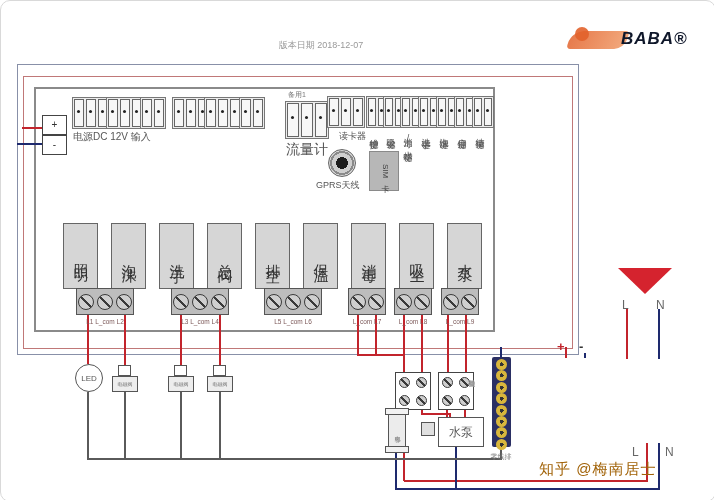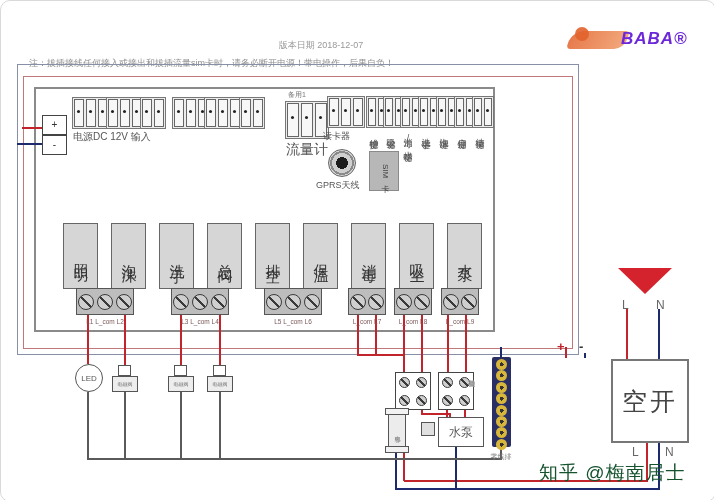--- a/index.html
+++ b/index.html
@@ -6,38 +6,38 @@
   .stage{position:relative;width:714px;height:500px;background:#fff;border:1px solid #d9d9d9;
          border-radius:10px;overflow:hidden;font-family:"Liberation Sans",sans-serif;color:#333;}
   .abs{position:absolute;}
   .title{left:0;top:8px;width:714px;text-align:center;font-size:21px;font-weight:bold;color:#3a3a3a;letter-spacing:2px;}
   .version{left:0;top:38px;width:640px;text-align:center;font-size:9px;color:#999;}
   .note{left:28px;top:56px;width:470px;font-size:9px;color:#8f8f8f;}
   .logo{left:568px;top:22px;width:136px;height:36px;}
   .logo .blob{position:absolute;left:0;top:8px;width:58px;height:18px;background:linear-gradient(100deg,#e2622b,#f09a66);
               border-radius:12px 4px 10px 4px;transform:skewX(-18deg);opacity:.85;}
   .logo .blob2{position:absolute;left:6px;top:4px;width:14px;height:14px;background:#e2622b;border-radius:50%;opacity:.9;}
-  .logo .ltext{position:absolute;left:52px;top:6px;font-size:17px;font-weight:bold;font-style:italic;color:#6d28d9;letter-spacing:1px;}
+  .logo .ltext{position:absolute;left:52px;top:6px;font-size:17px;font-weight:bold;font-style:italic;color:#0f172a;letter-spacing:1px;}
   .enc-outer{left:16px;top:63px;width:560px;height:289px;border:1px solid #8890a8;}
   .enc-inner{left:22px;top:75px;width:548px;height:271px;border:1px solid #c07878;}
   .board{left:33px;top:86px;width:457px;height:241px;border:2px solid #8a8a8a;background:#fff;z-index:2;}
   .pwr{left:41px;top:114px;width:25px;height:40px;z-index:5;}
   .pwr div{box-sizing:border-box;width:25px;height:20px;border:1.5px solid #444;background:#fff;
            text-align:center;font-size:10px;line-height:17px;color:#333;}
   .pwrlabel{left:72px;top:129px;font-size:10px;color:#555;z-index:5;}
   .pblock{position:absolute;top:96px;display:flex;gap:2px;border:1px solid #777;background:#ececec;padding:1px;z-index:5;}
   .pin{width:8px;height:26px;border:1px solid #666;background:#f7f7f7;position:relative;}
   .pin::after{content:"";position:absolute;left:50%;top:38%;width:3px;height:3px;margin-left:-2px;border-radius:50%;background:#222;}
   .kblock{position:absolute;top:95px;display:flex;gap:2px;border:1px solid #777;background:#ececec;padding:1px;z-index:5;}
   .kpin{width:6px;height:26px;border:1px solid #666;background:#f7f7f7;position:relative;}
   .kpin::after{content:"";position:absolute;left:50%;top:38%;width:3px;height:3px;margin-left:-2px;border-radius:50%;background:#222;}
   .klabel{position:absolute;top:130px;writing-mode:vertical-rl;text-orientation:upright;font-size:9px;color:#555;letter-spacing:1px;z-index:5;}
   .fmtag{left:287px;top:89px;font-size:7px;color:#777;z-index:5;}
   .fmlabel{left:285px;top:140px;font-size:14px;color:#555;z-index:5;}
-  .crlabel{left:322px;top:129px;font-size:9px;color:#555;z-index:5;}
+  .crlabel{left:338px;top:129px;font-size:9px;color:#555;z-index:5;}
   .gprs{left:327px;top:148px;width:26px;height:26px;border-radius:50%;border:1px solid #666;
         background:radial-gradient(circle,#1c1c1c 0 6px,#cfcfcf 6px 10px,#8a8a8a 10px 12px,#d6d6d6 12px);z-index:5;}
   .gprslabel{left:315px;top:178px;font-size:9px;color:#555;z-index:5;}
   .sim{left:368px;top:150px;width:28px;height:38px;background:#b7b7b7;border:1px solid #8a8a8a;
        display:flex;align-items:center;justify-content:center;z-index:5;}
   .sim span{writing-mode:vertical-rl;text-orientation:mixed;font-size:8px;color:#3f3f3f;}
   .relay{position:absolute;top:222px;width:33px;height:64px;background:#d6d6d6;border:1.5px solid #666;
          display:flex;align-items:center;justify-content:center;z-index:5;}
   .relay span{writing-mode:vertical-rl;text-orientation:upright;font-size:15px;color:#333;letter-spacing:4px;}
   .tblock{position:absolute;top:287px;height:27px;background:#bdbdbd;border:1.5px solid #555;
@@ -72,29 +72,28 @@
   .psuminus{left:578px;top:338px;font-size:13px;font-weight:bold;color:#333;z-index:6;}
   .brk{left:610px;top:358px;width:78px;height:84px;border:2px solid #777;background:#fff;z-index:5;box-sizing:border-box;
        display:flex;align-items:center;justify-content:center;font-size:25px;color:#454545;letter-spacing:3px;}
   .tri{left:617px;top:267px;width:0;height:0;border-left:27px solid transparent;border-right:27px solid transparent;
        border-top:26px solid #d5232e;z-index:5;}
   .lnt{font-size:12px;color:#666;z-index:6;}
   .w{position:absolute;z-index:4;}
   .wr{background:#c2242c;}
   .wn{background:#1e2a6e;}
   .wd{background:#5a5a5a;}
-  .watermark{left:538px;top:459px;font-size:19px;color:#14532d;z-index:10;letter-spacing:1px;}
+  .watermark{left:538px;top:459px;font-size:15px;color:#a16207;z-index:10;letter-spacing:1px;}
 </style>
 </head>
 <body>
 
 <div class="stage">
 
   <div class="abs version">版本日期  2018-12-07</div>
-  <div class="abs note">注：拔插接线任何接入或接出和拔插流量sim卡时，请务必断开电源！带电操作，后果自负！</div>
   <div class="abs logo">
     <div class="blob"></div>
     <div class="blob2"></div>
     <div class="ltext">BABA®</div>
   </div>
 
   <div class="abs enc-outer"></div>
   <div class="abs enc-inner"></div>
   <div class="abs board"></div>
 
@@ -291,21 +290,20 @@
       <div class="tpin"></div>
       <div class="tpin"></div>
   </div>
   <div class="abs striplabel">零线排</div>
 
   <div class="abs psuplus">+</div>
   <div class="abs psuminus">-</div>
   <div class="abs tri"></div>
   <div class="abs lnt" style="left:621px;top:297px">L</div>
   <div class="abs lnt" style="left:655px;top:297px">N</div>
-  <div class="abs brk">空开</div>
   <div class="abs lnt" style="left:631px;top:444px">L</div>
   <div class="abs lnt" style="left:664px;top:444px">N</div>
 
   <div class="w wr" style="left:21px;top:126px;width:21px;height:2px"></div>
   <div class="w wr" style="left:564px;top:346px;width:2px;height:11px"></div>
   <div class="w wr" style="left:625px;top:308px;width:2px;height:50px"></div>
   <div class="w wr" style="left:645px;top:442px;width:2px;height:39px"></div>
   <div class="w wr" style="left:403px;top:479px;width:244px;height:2px"></div>
   <div class="w wr" style="left:402px;top:314px;width:2px;height:58px"></div>
   <div class="w wr" style="left:420px;top:314px;width:2px;height:58px"></div>

